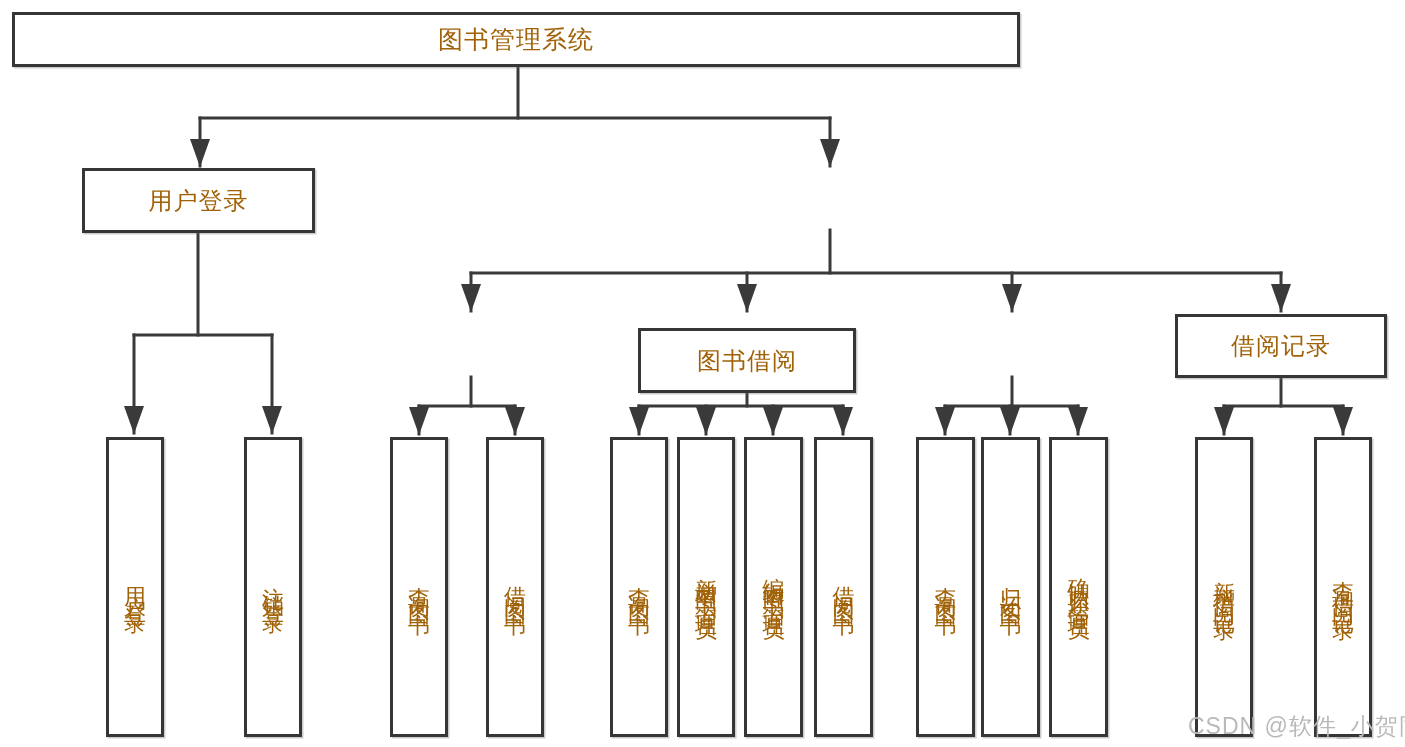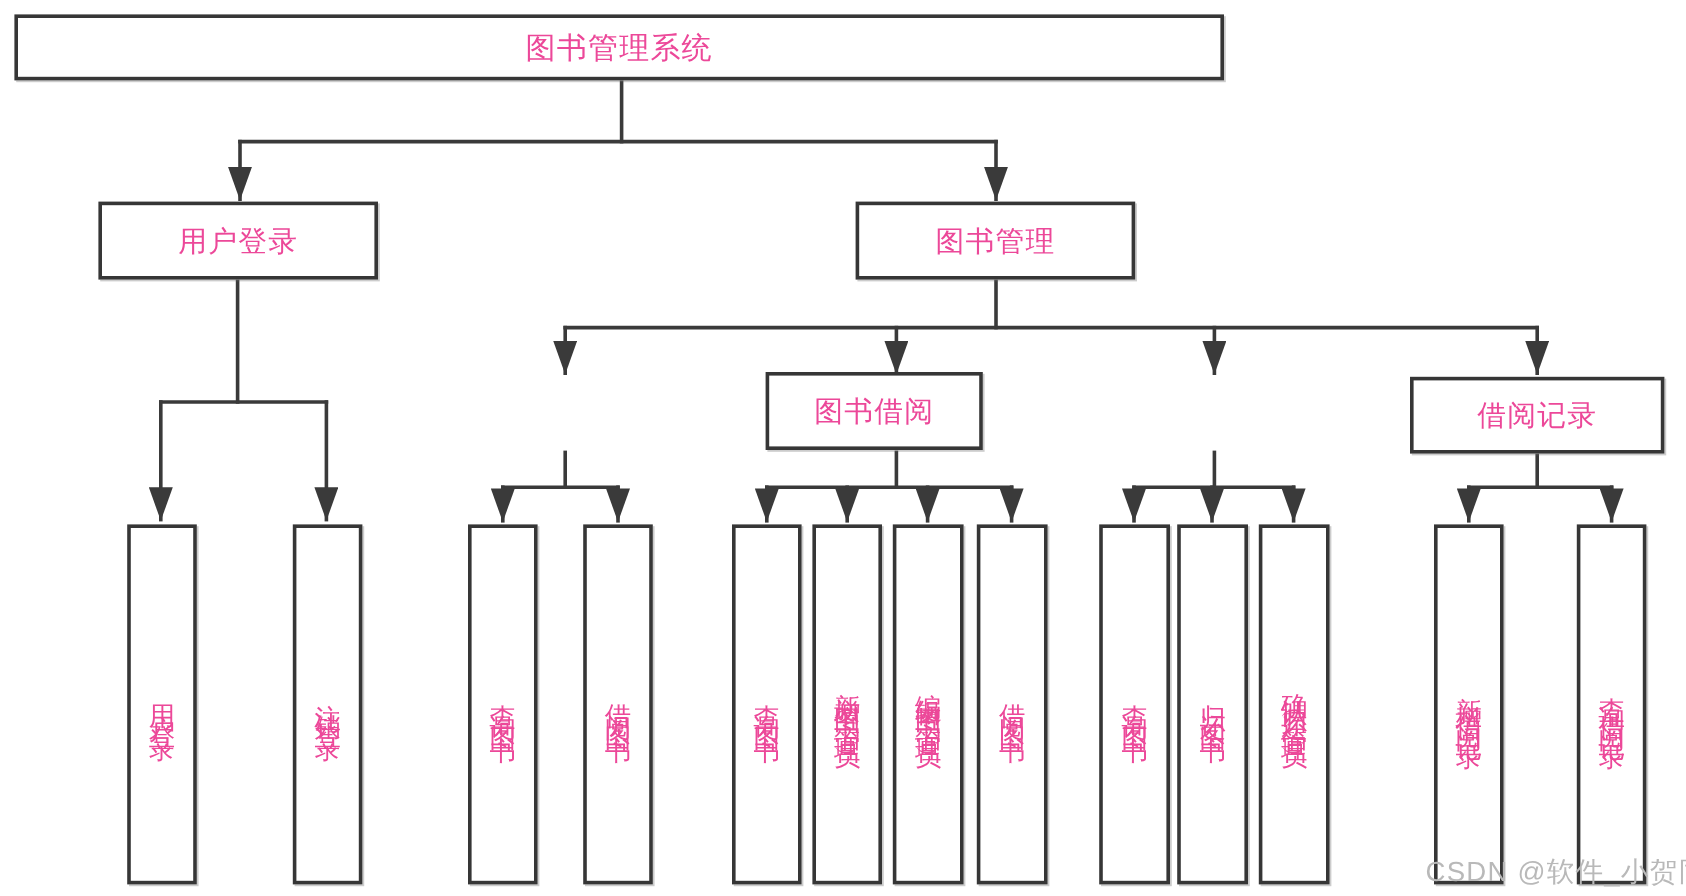--- a/index.html
+++ b/index.html
@@ -19,21 +19,21 @@
     z-index: 1;
   }
   .box {
     position: absolute;
     box-sizing: border-box;
     background: #ffffff;
     border: 3px solid #363636;
     display: flex;
     align-items: center;
     justify-content: center;
-    color: #ec4899;
+    color: #a16207;
     z-index: 2;
     box-shadow: 1.5px 1.5px 0 rgba(110,110,110,0.35);
   }
   .h .lbl {
     font-size: 24px;
     letter-spacing: 1px;
     white-space: nowrap;
   }
   .root .lbl { font-size: 25px; }
   .v .lbl {
@@ -122,25 +122,22 @@
     </g>
   </svg>
 
   <div class="box h root" style="left:12px;top:12px;width:1008px;height:55px">
     <span class="lbl">图书管理系统</span>
   </div>
 
   <div class="box h" style="left:82px;top:168px;width:233px;height:65px">
     <span class="lbl">用户登录</span>
   </div>
-  <div class="box h" style="left:713px;top:168px;width:233px;height:65px">
-    <span class="lbl">图书管理</span>
-  </div>
 
-  <div class="box h" style="left:638px;top:310px;width:181px;height:65px">
+  <div class="box h" style="left:638px;top:328px;width:218px;height:65px">
     <span class="lbl">图书借阅</span>
   </div>
   <div class="box h" style="left:1175px;top:314px;width:212px;height:64px">
     <span class="lbl">借阅记录</span>
   </div>
 
   <div class="box v" style="left:106px;top:437px;width:58px;height:300px">
     <span class="lbl">用户登录</span>
   </div>
   <div class="box v" style="left:244px;top:437px;width:58px;height:300px">

